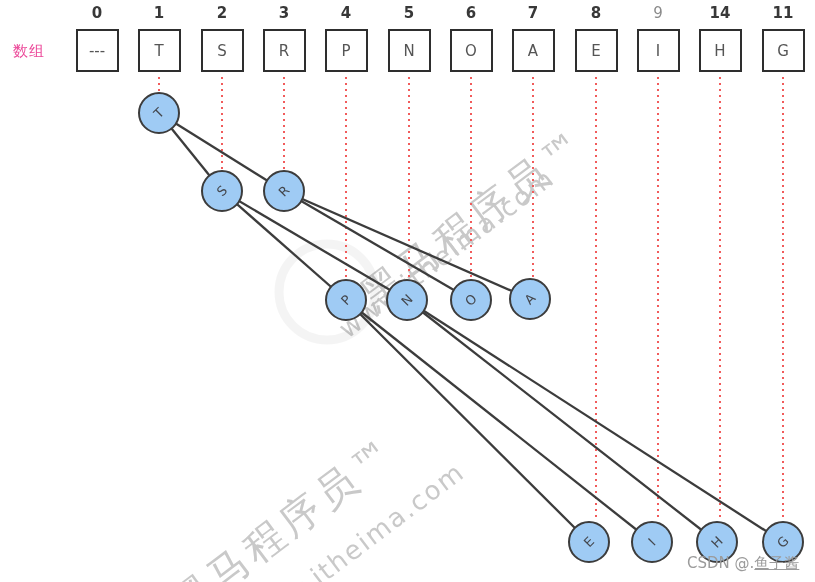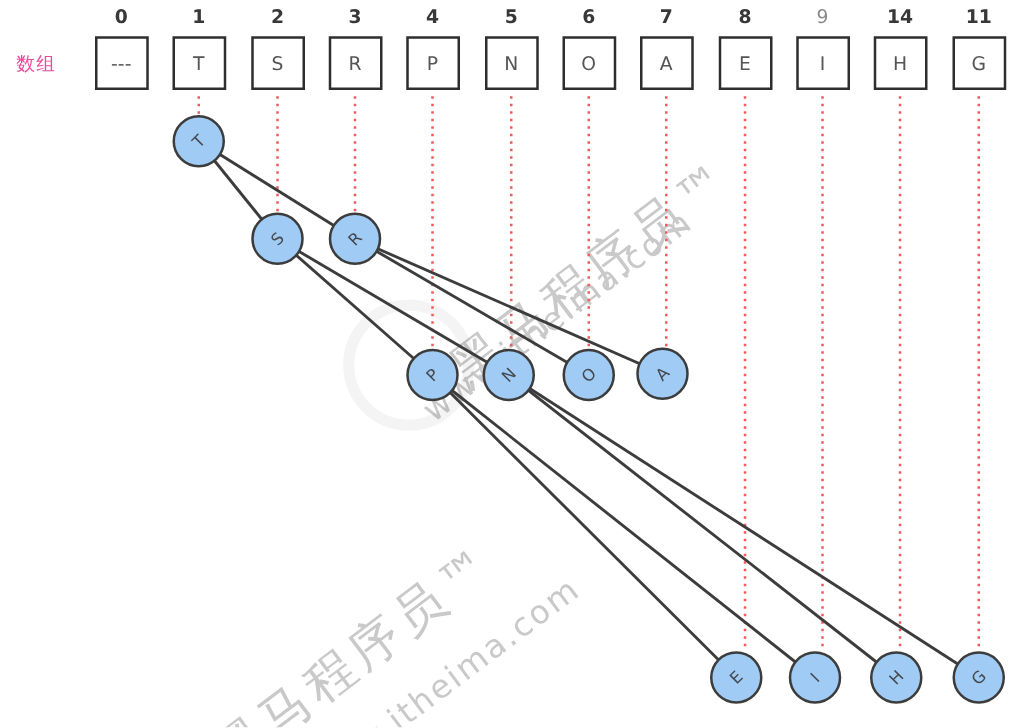--- a/index.html
+++ b/index.html
@@ -166,13 +166,14 @@
           <span>H</span>
         </div>
       </div>
       <div class="cell" style="left: 761px;">
         <div class="idx">11</div>
         <div class="box">
           <span>G</span>
         </div>
       </div>
     </div>
+  <div id="csdn"><span>CSDN @.</span><span class="u">鱼子酱</span></div>
 </div>
 
 </body></html>

